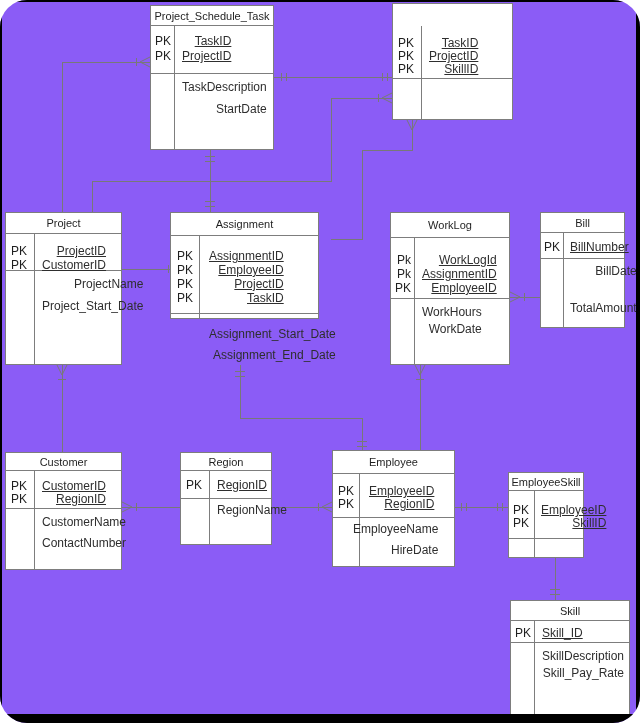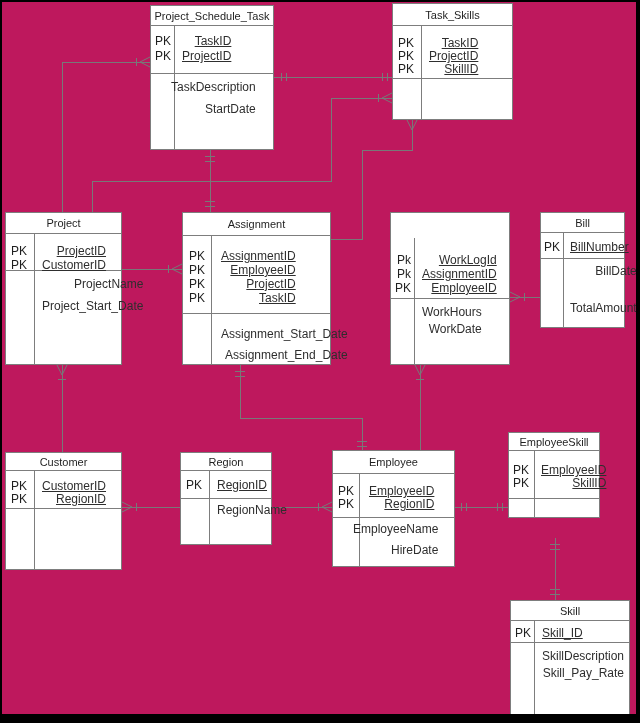--- a/index.html
+++ b/index.html
@@ -1,19 +1,19 @@
 <!DOCTYPE html>
 <html><head>
 <meta charset="utf-8">
 <style>
   html,body{margin:0;padding:0;}
   body{background:#ffffff;}
   #canvas{
-    position:relative;width:640px;height:723px;background:#be185d;
-    font-family:"Liberation Sans",sans-serif;color:#2e2e2e;overflow:hidden;
+    position:relative;width:640px;height:723px;background:#8b5cf6;
+    font-family:"Liberation Sans",sans-serif;color:#2e2e2e;overflow:hidden;border-radius:27px;
   }
   .frame{position:absolute;background:#000;z-index:5;}
   #lines{position:absolute;left:0;top:0;z-index:1;}
   .entity{
     position:absolute;background:#fff;border:1px solid #7d7d7d;
     box-sizing:border-box;z-index:2;
   }
   .e-title{
     position:absolute;left:0;right:0;top:0;border-bottom:1px solid #7d7d7d;
     display:flex;align-items:center;justify-content:center;
@@ -90,28 +90,27 @@
     <div class="vline" style="left:23px;top:20px"></div>
     <div class="hline" style="top:67px"></div>
     <div class="kstack" style="left:4px;top:28px;line-height:15px">
       <div>PK</div>
       <div>PK</div>
     </div>
     <div class="nstack" style="left:31px;top:28px;line-height:15px">
       <div>TaskID</div>
       <div>ProjectID</div>
     </div>
-    <div class="astack" style="left:20px;top:74px;line-height:14px">
+    <div class="astack" style="left:31px;top:74px;line-height:14px">
       <div style="margin-bottom:8px">TaskDescription</div>
       <div>StartDate</div>
     </div>
   </div>
 
   <div class="entity" style="left:392px;top:3px;width:121px;height:117px">
-    <div class="e-title" style="height:22px">Task_Skills</div>
     <div class="vline" style="left:28px;top:22px"></div>
     <div class="hline" style="top:74px"></div>
     <div class="kstack" style="left:5px;top:33px;line-height:13px">
       <div>PK</div>
       <div>PK</div>
       <div>PK</div>
     </div>
     <div class="nstack" style="left:36px;top:33px;line-height:13px">
       <div>TaskID</div>
       <div>ProjectID</div>
@@ -130,21 +129,21 @@
     <div class="nstack" style="left:36px;top:31px;line-height:14px">
       <div>ProjectID</div>
       <div>CustomerID</div>
     </div>
     <div class="astack" style="left:36px;top:64px;line-height:14px">
       <div style="margin-bottom:8px">ProjectName</div>
       <div>Project_Start_Date</div>
     </div>
   </div>
 
-  <div class="entity" style="left:182px;top:212px;width:149px;height:153px">
+  <div class="entity" style="left:170px;top:212px;width:149px;height:107px">
     <div class="e-title" style="height:23px">Assignment</div>
     <div class="vline" style="left:28px;top:23px"></div>
     <div class="hline" style="top:100px"></div>
     <div class="kstack" style="left:6px;top:36px;line-height:14px">
       <div>PK</div>
       <div>PK</div>
       <div>PK</div>
       <div>PK</div>
     </div>
     <div class="nstack" style="left:38px;top:36px;line-height:14px">
@@ -153,20 +152,21 @@
       <div>ProjectID</div>
       <div>TaskID</div>
     </div>
     <div class="astack" style="left:38px;top:114px;line-height:14px">
       <div style="margin-bottom:7px">Assignment_Start_Date</div>
       <div>Assignment_End_Date</div>
     </div>
   </div>
 
   <div class="entity" style="left:390px;top:212px;width:120px;height:153px">
+    <div class="e-title" style="height:25px">WorkLog</div>
     <div class="vline" style="left:23px;top:25px"></div>
     <div class="hline" style="top:85px"></div>
     <div class="kstack" style="left:4px;top:40px;line-height:14px">
       <div>Pk</div>
       <div>Pk</div>
       <div>PK</div>
     </div>
     <div class="nstack" style="left:31px;top:40px;line-height:14px">
       <div>WorkLogId</div>
       <div>AssignmentID</div>
@@ -199,20 +199,24 @@
     <div class="vline" style="left:28px;top:18px"></div>
     <div class="hline" style="top:55px"></div>
     <div class="kstack" style="left:5px;top:27px;line-height:13px">
       <div>PK</div>
       <div>PK</div>
     </div>
     <div class="nstack" style="left:36px;top:27px;line-height:13px">
       <div>CustomerID</div>
       <div>RegionID</div>
     </div>
+    <div class="astack" style="left:36px;top:62px;line-height:14px">
+      <div style="margin-bottom:7px">CustomerName</div>
+      <div>ContactNumber</div>
+    </div>
   </div>
 
   <div class="entity" style="left:180px;top:452px;width:92px;height:93px">
     <div class="e-title" style="height:18px">Region</div>
     <div class="vline" style="left:28px;top:18px"></div>
     <div class="hline" style="top:45px"></div>
     <div class="kstack" style="left:5px;top:26px;line-height:13px">
       <div>PK</div>
     </div>
     <div class="nstack" style="left:36px;top:26px;line-height:13px">
@@ -234,21 +238,21 @@
     <div class="nstack" style="left:36px;top:34px;line-height:13px">
       <div>EmployeeID</div>
       <div>RegionID</div>
     </div>
     <div class="astack" style="left:20px;top:71px;line-height:14px">
       <div style="margin-bottom:7px">EmployeeName</div>
       <div>HireDate</div>
     </div>
   </div>
 
-  <div class="entity" style="left:508px;top:432px;width:92px;height:86px">
+  <div class="entity" style="left:508px;top:472px;width:76px;height:86px">
     <div class="e-title" style="height:18px">EmployeeSkill</div>
     <div class="vline" style="left:25px;top:18px"></div>
     <div class="hline" style="top:65px"></div>
     <div class="kstack" style="left:4px;top:31px;line-height:13px">
       <div>PK</div>
       <div>PK</div>
     </div>
     <div class="nstack" style="left:32px;top:31px;line-height:13px">
       <div>EmployeeID</div>
       <div>SkillID</div>

